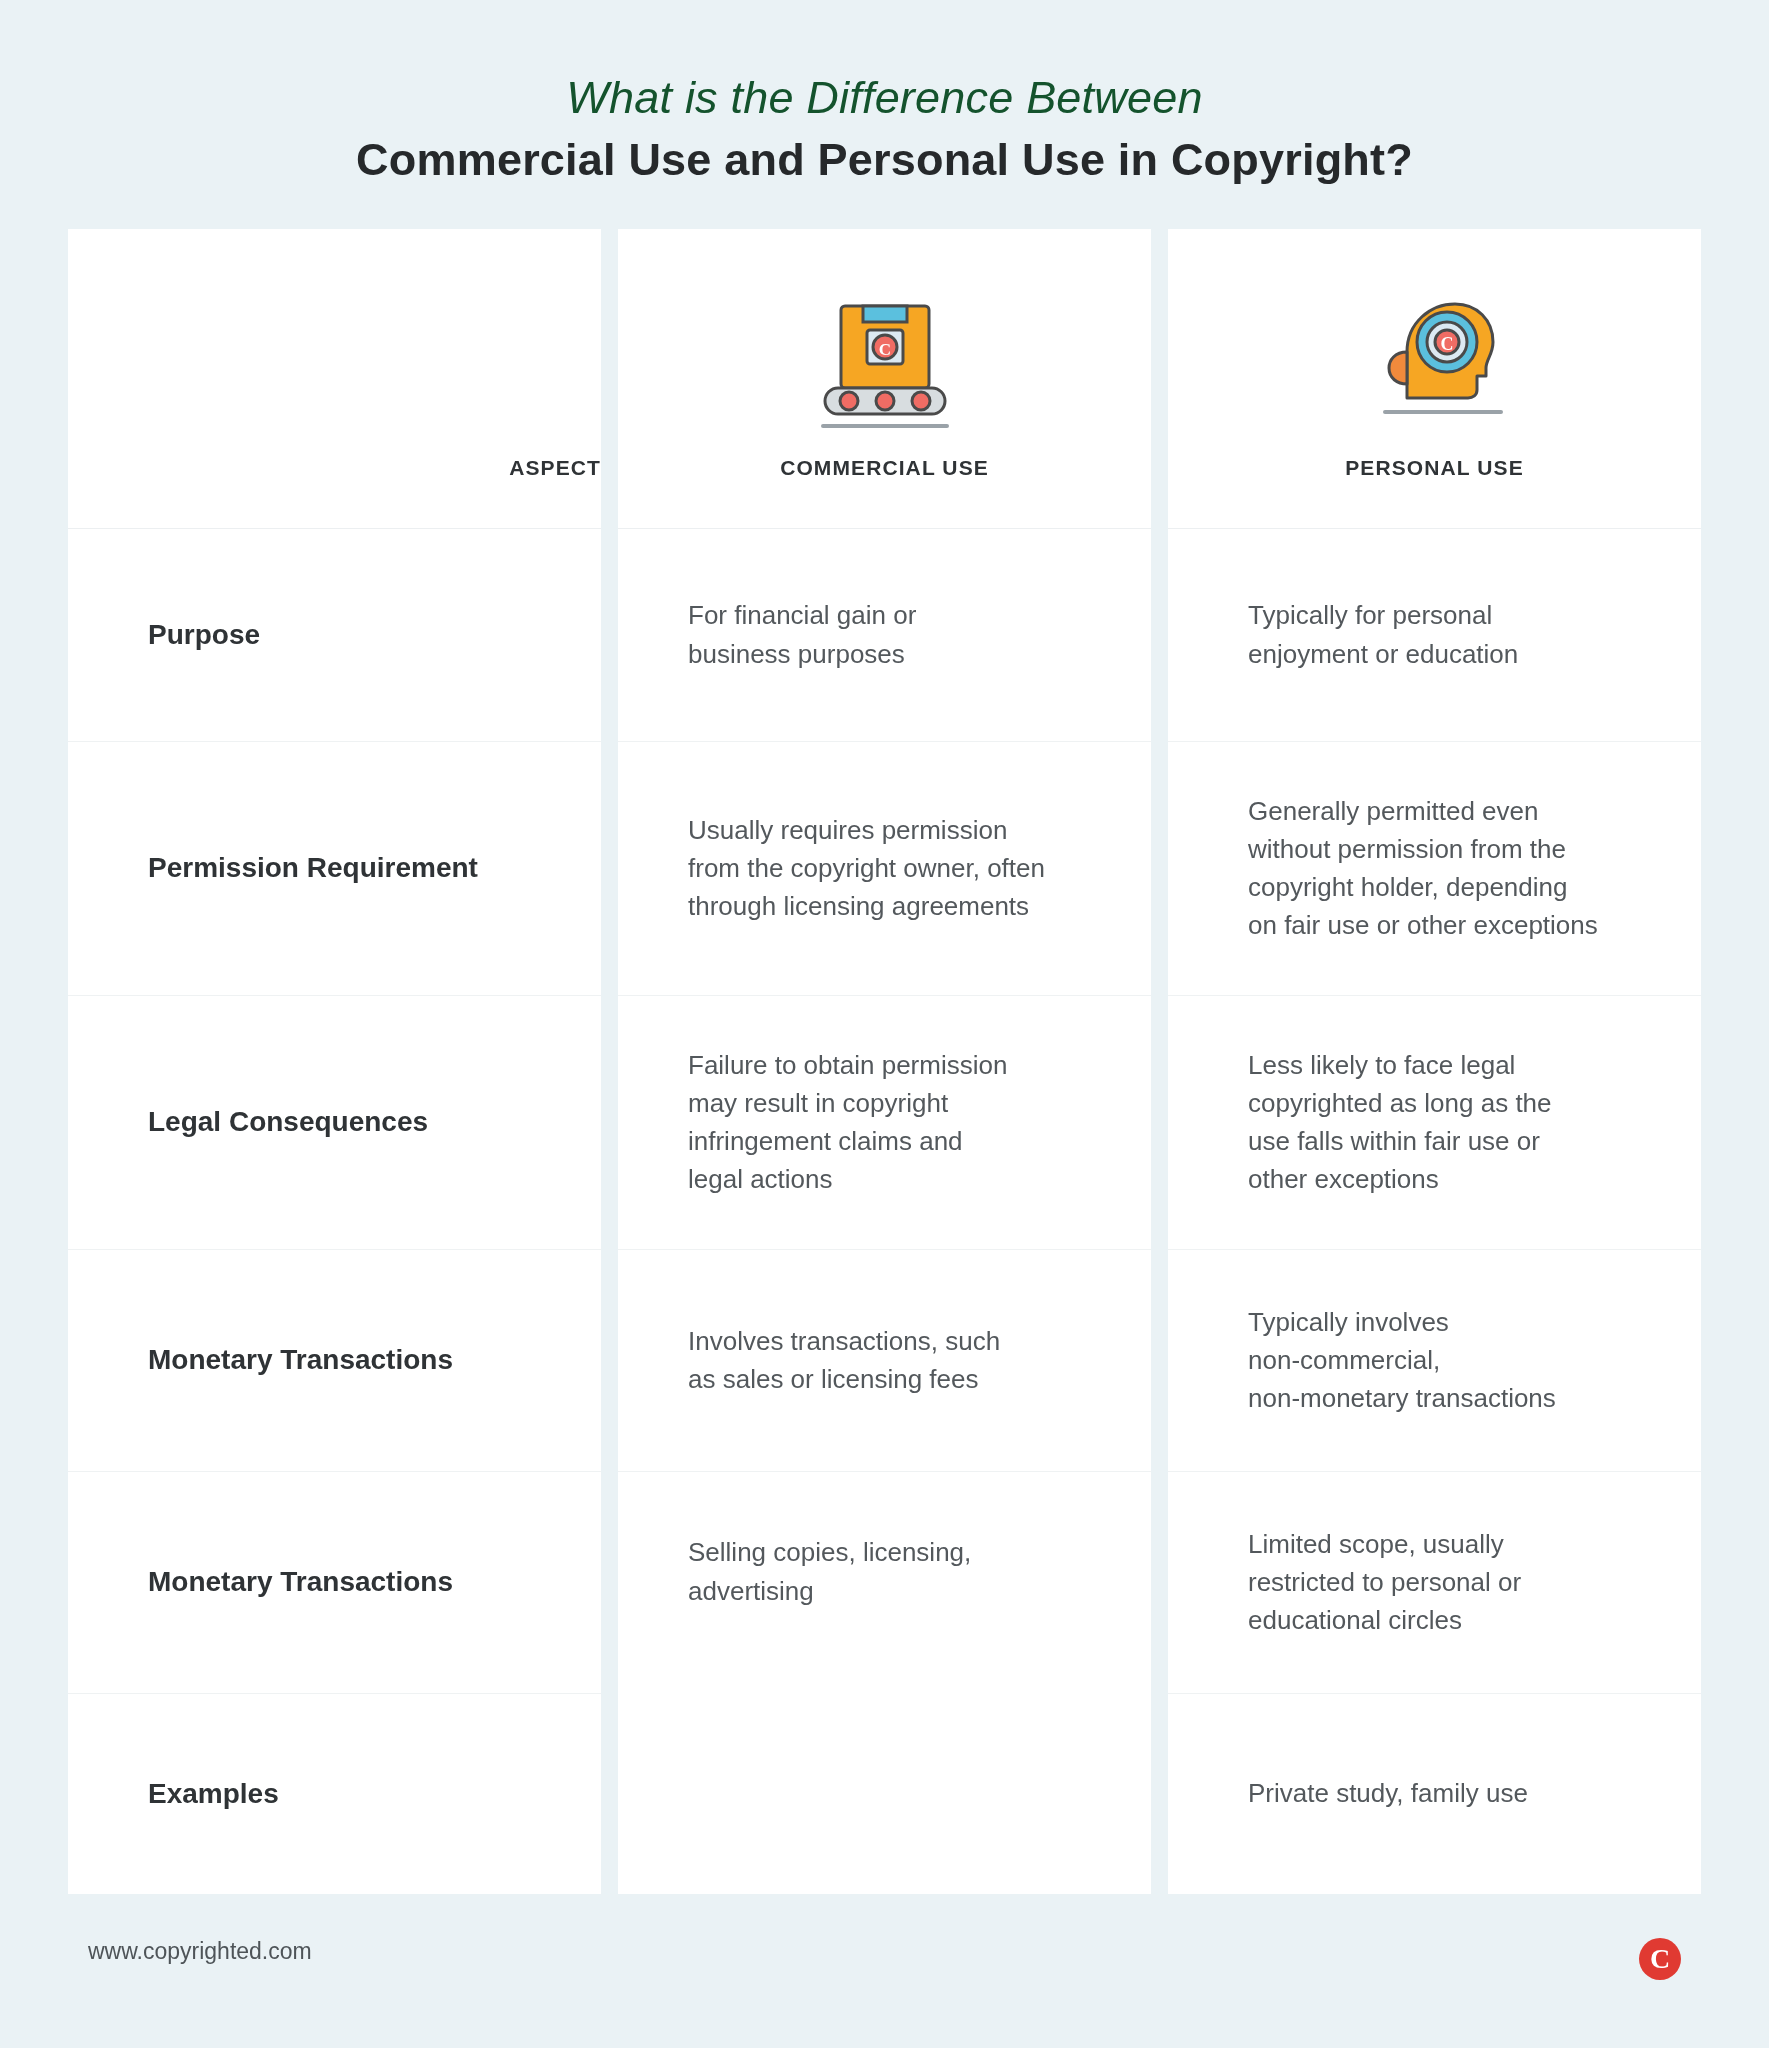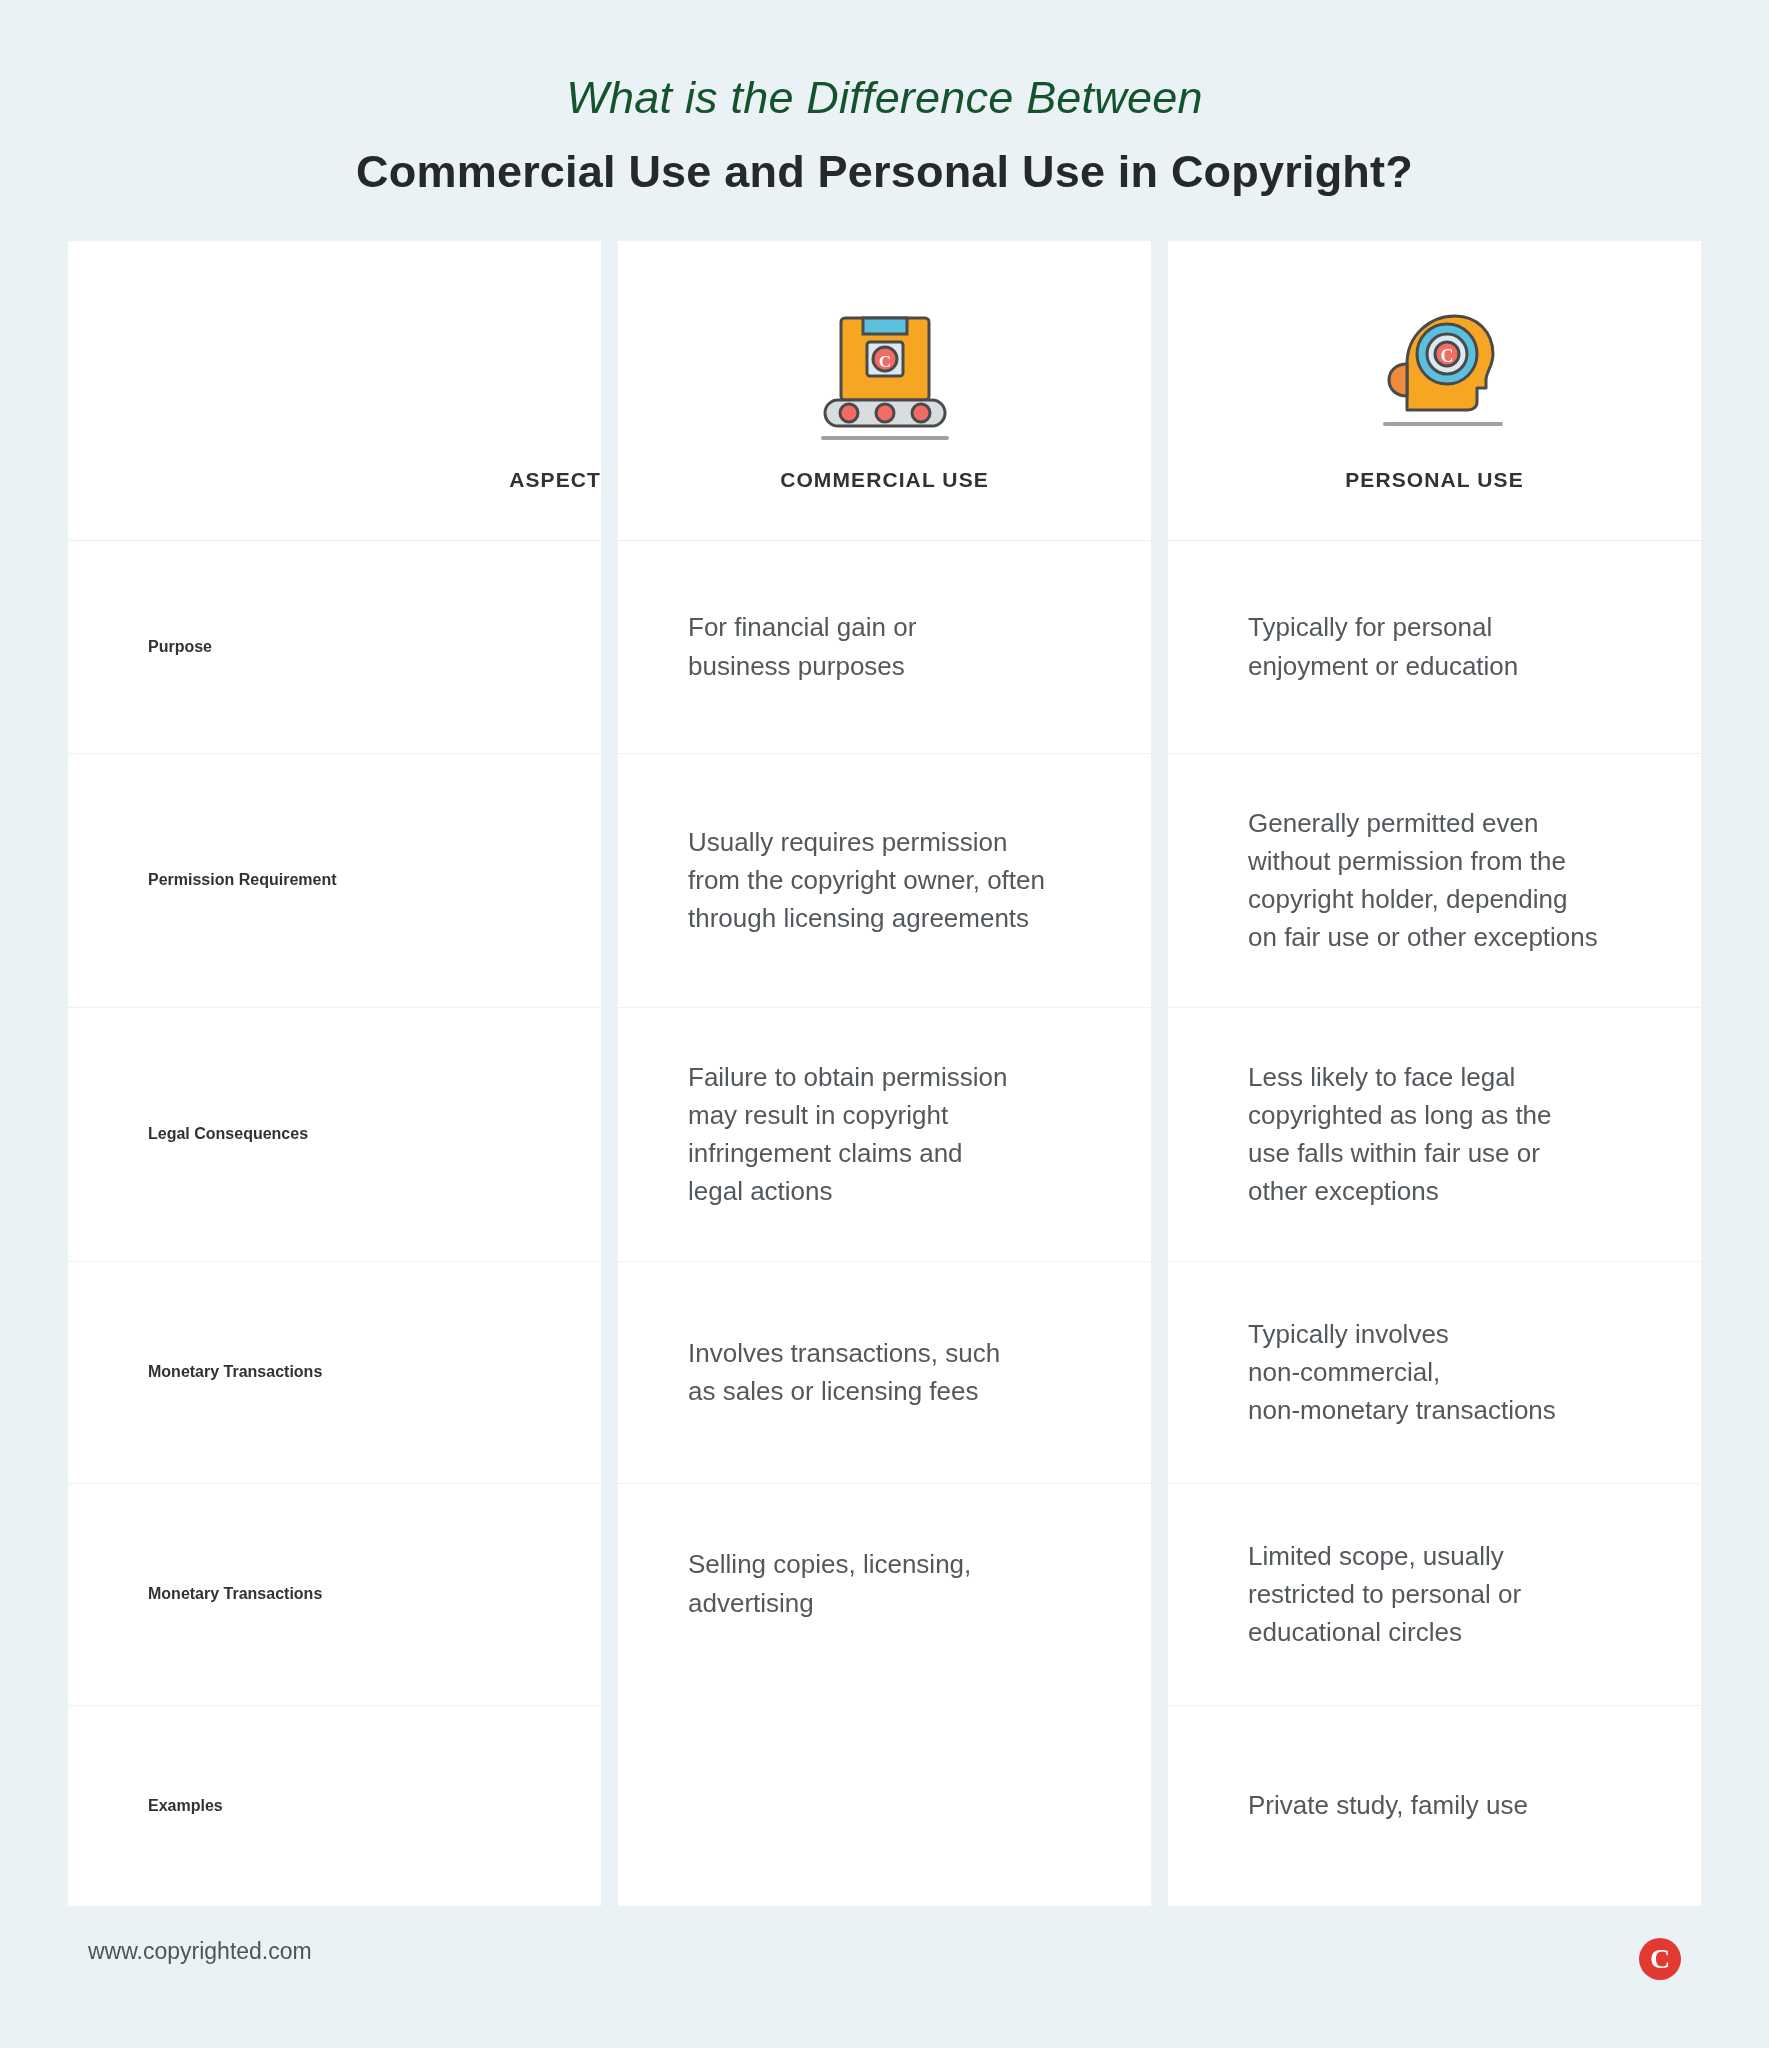--- a/index.html
+++ b/index.html
@@ -36,21 +36,21 @@
     letter-spacing: 0.2px;
     line-height: 1.25;
     font-style: italic;
   }
   .title-line2 {
     font-size: 45px;
     font-weight: bold;
     color: #26292b;
     letter-spacing: 0.2px;
     line-height: 1.25;
-    margin-top: 18px;
+    margin-top: 6px;
   }
 
   
   .table-wrap {
     margin: 22px 68px 0 68px;
     display: flex;
     gap: 17px;
     flex: 0 0 auto;
   }
   .col {
@@ -97,21 +97,21 @@
     align-items: center;
     font-size: 26px;
     line-height: 1.47;
     color: #53585c;
   }
   .cell:last-child { border-bottom: none; }
   .cell.label {
     font-weight: bold;
     color: #2f3336;
     padding-left: 80px;
-    font-size: 16px;
+    font-size: 28px;
   }
   .cell.body {
     padding-left: 70px;
     padding-right: 28px;
   }
   .cell.body.personal {
     padding-left: 80px;
   }
 
   .r0 { height: 213px; }

